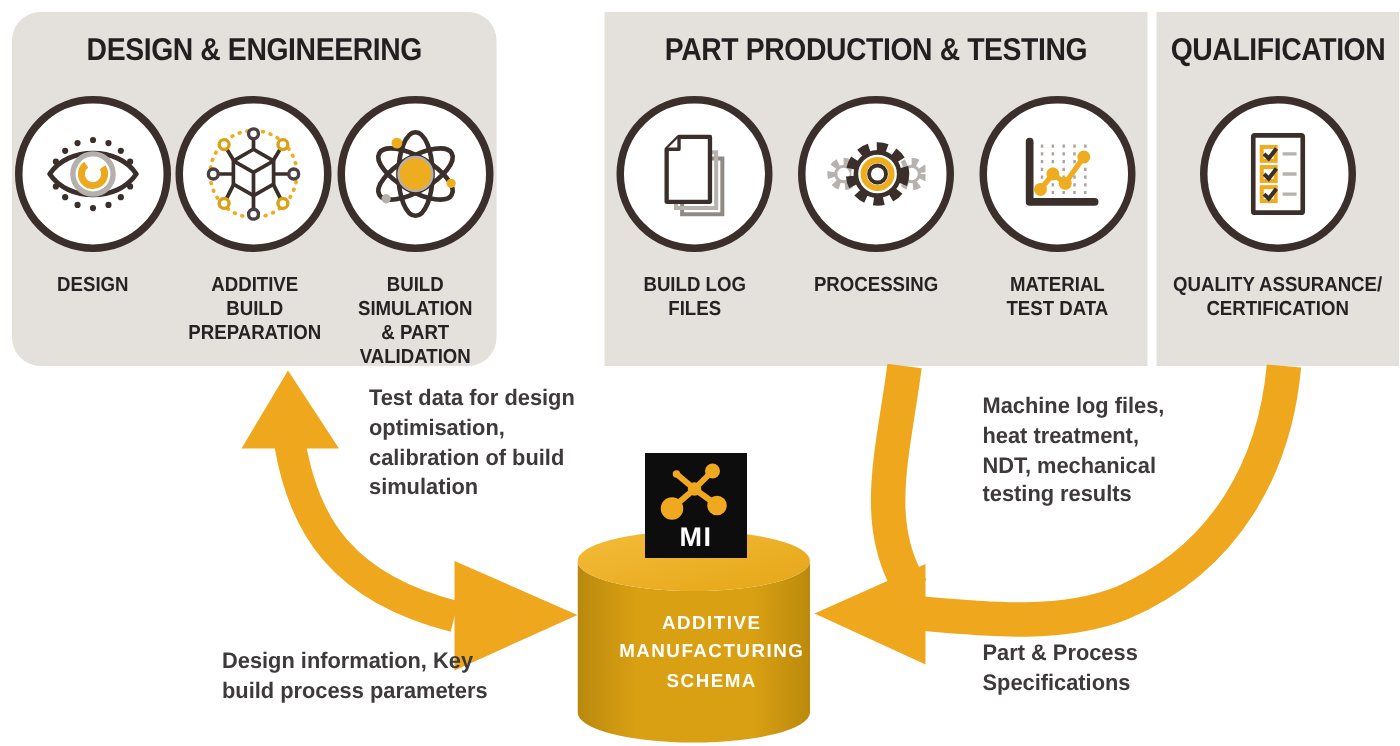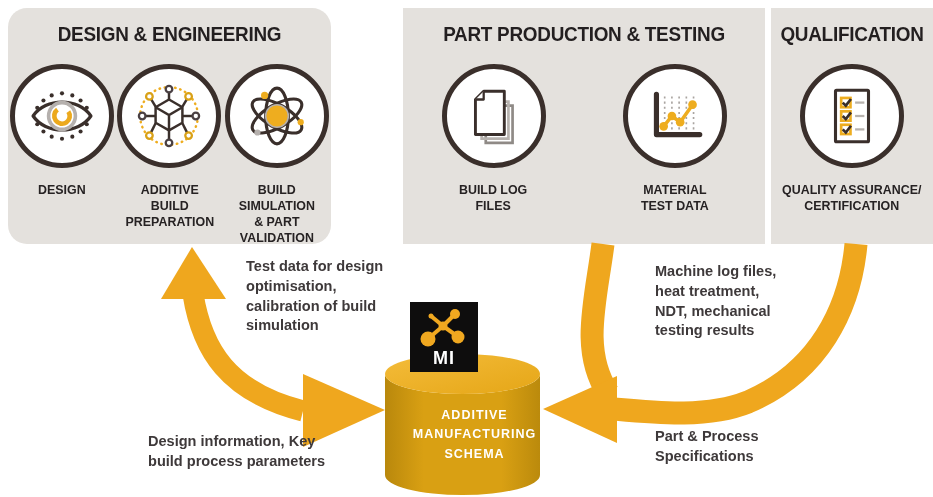--- a/index.html
+++ b/index.html
@@ -41,21 +41,21 @@
   
   .cylinder{position:absolute;left:385px;top:353px;z-index:3;}
   .cyl-label{
     position:absolute;left:385px;top:406px;width:155px;z-index:4;text-align:center;
     color:#ffffff;font-weight:700;font-size:12.5px;letter-spacing:1px;line-height:1.55;
     white-space:pre-line;
     padding-left:12px;
   }
   
   .mi-logo{
-    position:absolute;left:410px;top:302px;width:68px;height:70px;background:#0e0d0d;
+    position:absolute;left:430px;top:302px;width:68px;height:70px;background:#0e0d0d;
     z-index:5;display:flex;flex-direction:column;align-items:center;justify-content:flex-start;
   }
   .mi-logo svg{margin-top:5px;}
   .mi-text{color:#ffffff;font-weight:700;font-size:18px;letter-spacing:1px;line-height:1;margin-top:0px;}
 </style>
 </head>
 <body>
 
 <div class="stage">
 
@@ -153,20 +153,37 @@
             <path d="M29,22 L50,22 L50,58 L24,58 L24,49" fill="none" stroke="#8f8a86" stroke-width="2.6"></path>
             <path d="M25,18 L46,18 L46,54 L20,54 L20,45" fill="none" stroke="#b7b2ae" stroke-width="2.6"></path>
             <path d="M22,8 L42,8 L42,50 L14,50 L14,16 Z" fill="#fff" stroke="#3a2f2b" stroke-width="2.8" stroke-linejoin="round"></path>
             <path d="M14,16 L22,16 L22,8" fill="#fff" stroke="#3a2f2b" stroke-width="2.2" stroke-linejoin="round"></path>
           </svg>
         </div>
         <div class="item-label">BUILD LOG
 FILES</div>
       </div>
 
+      <div class="item">
+        <div class="circle">
+          <svg width="66" height="66" viewBox="0 0 64 64">
+            <g fill="none" stroke="#b7b2ae">
+              <circle cx="11" cy="32" r="8" stroke-width="5" stroke-dasharray="4,3.5"></circle>
+              <circle cx="11" cy="32" r="5" stroke-width="2"></circle>
+              <circle cx="55" cy="32" r="8" stroke-width="5" stroke-dasharray="4,3.5"></circle>
+              <circle cx="55" cy="32" r="5" stroke-width="2"></circle>
+            </g>
+            <circle cx="33" cy="32" r="17" fill="#fff" stroke="#3a2f2b" stroke-width="7" stroke-dasharray="6.5,4.8"></circle>
+            <circle cx="33" cy="32" r="14" fill="#fff" stroke="#3a2f2b" stroke-width="3"></circle>
+            <circle cx="33" cy="32" r="9" fill="none" stroke="#eead1f" stroke-width="4"></circle>
+            <circle cx="33" cy="32" r="5.5" fill="#fff" stroke="#3a2f2b" stroke-width="2.5"></circle>
+          </svg>
+        </div>
+        <div class="item-label">PROCESSING</div>
+      </div>
 
       <div class="item">
         <div class="circle">
           <svg width="66" height="66" viewBox="0 0 64 64">
             <g stroke="#a9a4a0" stroke-width="1.6" stroke-dasharray="2,3">
               <line x1="22" y1="13" x2="22" y2="47"></line>
                 <line x1="29" y1="13" x2="29" y2="47"></line>
               <line x1="36" y1="13" x2="36" y2="47"></line>
                 <line x1="43" y1="13" x2="43" y2="47"></line>
               <line x1="50" y1="13" x2="50" y2="47"></line>

